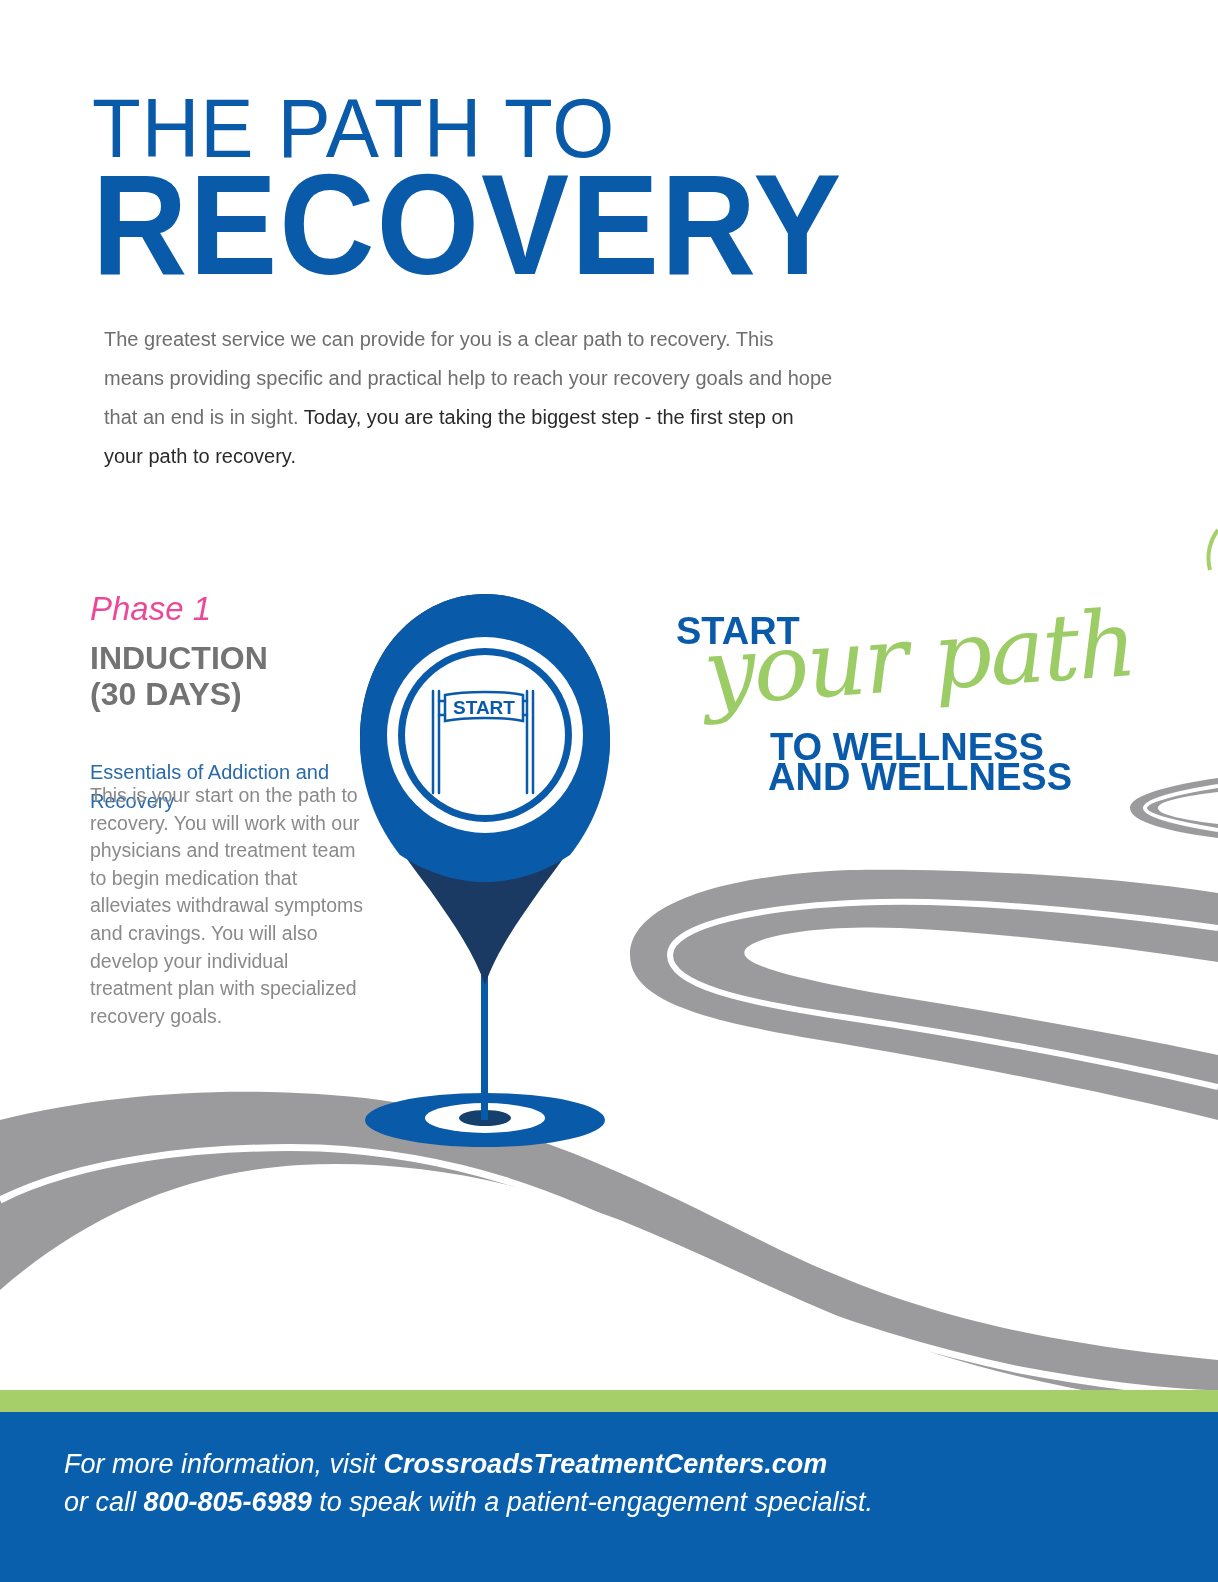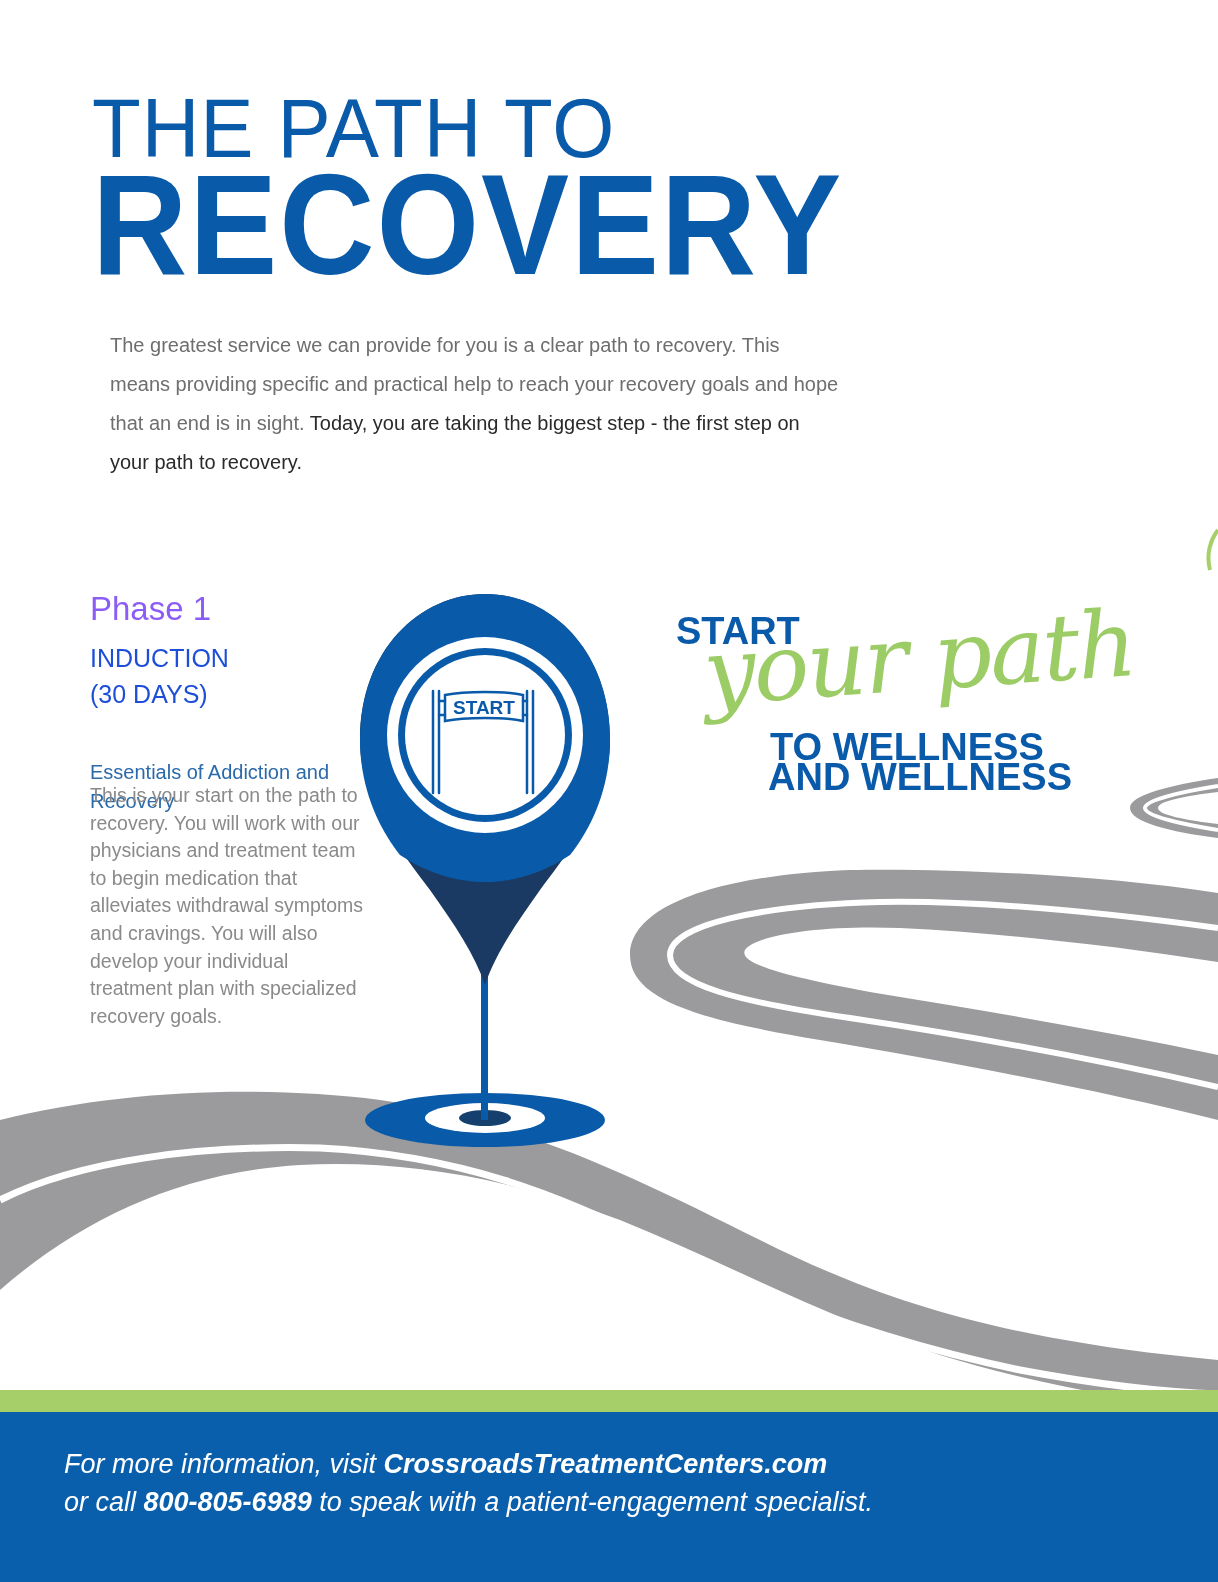--- a/index.html
+++ b/index.html
@@ -13,34 +13,34 @@
     left: 92px; top: 86px; margin: 0;
     font-size: 84px; font-weight: 400; color: #0a5aaa; letter-spacing: 1px;
     line-height: 84px; transform: scaleX(0.95); transform-origin: left top;
   }
   .title-line2 {
     left: 92px; top: 160px; margin: 0;
     font-size: 142px; font-weight: 700; color: #0a5aaa; letter-spacing: 2px;
     line-height: 130px; transform: scaleX(0.93); transform-origin: left top;
   }
   .intro {
-    left: 96px; top: 312px; width: 730px; margin: 14px;
+    left: 96px; top: 312px; width: 730px; margin: 8px;
     font-size: 20px; line-height: 39px; color: #6e6e6e;
   }
   .intro .strong { color: #2a2a2a; }
 
   .road-svg { left: 0; top: 0; width: 1218px; height: 1582px; }
 
   .phase-label {
-    left: 90px; top: 590px; font-size: 33px; 
-    font-weight: 300; color: #8b5cf6;
+    left: 90px; top: 590px; font-size: 33px; font-style: italic;
+    font-weight: 300; color: #ec4899;
   }
   .phase-title {
-    left: 90px; top: 640px; font-size: 25px; font-weight: 400;
-    color: #1d4ed8; line-height: 36px; margin: 0;
+    left: 90px; top: 640px; font-size: 32px; font-weight: 700;
+    color: #737373; line-height: 36px; margin: 0;
   }
   .phase-subtitle {
     left: 90px; top: 758px; width: 260px; font-size: 20px; color: #2a6aaa;
     line-height: 29px; margin: 0;
   }
   .phase-body {
     left: 90px; top: 782px; width: 280px; font-size: 19.5px; color: #8a8a8a;
     line-height: 27.6px; margin: 0;
   }
 

